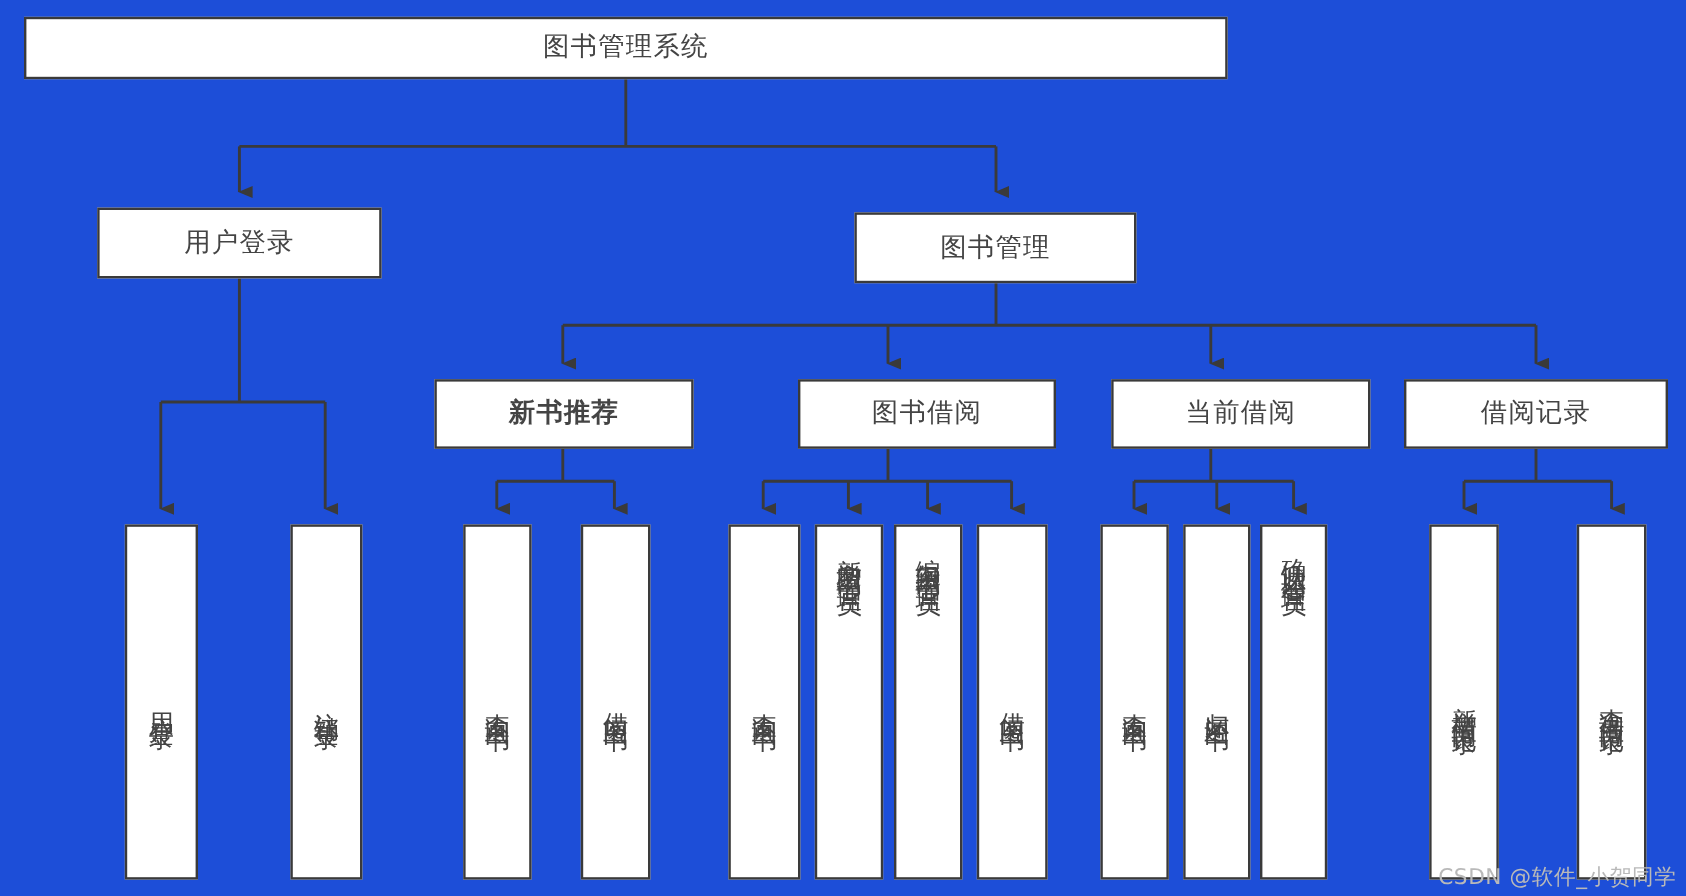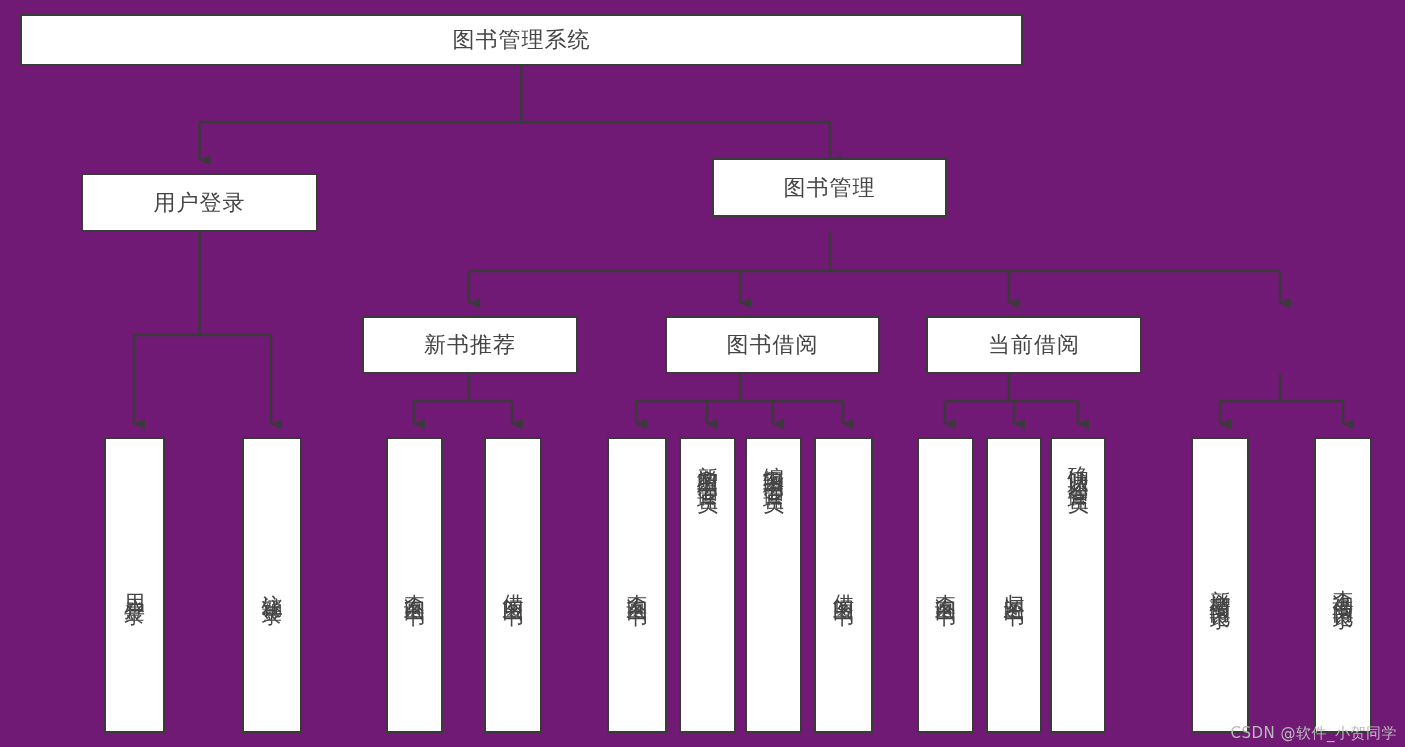--- a/index.html
+++ b/index.html
@@ -7,21 +7,21 @@
     padding: 0;
     background: #ffffff;
   }
   body {
     font-family: "DejaVu Sans", "Liberation Sans", sans-serif;
   }
   #stage {
     position: relative;
     width: 1405px;
     height: 747px;
-    background: #701a75;
+    background: #1d4ed8;
     overflow: hidden;
   }
   #wires {
     position: absolute;
     left: 0;
     top: 0;
     width: 1405px;
     height: 747px;
     pointer-events: none;
   }
@@ -56,21 +56,21 @@
     text-align: left;
   }
   .node.vertical.centered {
     align-items: center;
     padding-top: 0;
   }
   #watermark {
     position: absolute;
     right: 8px;
     bottom: 4px;
-    font-size: 15px;
+    font-size: 18px;
     color: #b9b9b9;
     letter-spacing: 0.5px;
     white-space: nowrap;
   }
 </style>
 </head>
 <body>
 
 <div id="stage">
 
@@ -125,36 +125,39 @@
   </svg>
 
   <div class="node" style="left:20px; top:14px; width:1003px; height:52px;">
     <span class="label">图书管理系统</span>
   </div>
 
   <div class="node" style="left:81px; top:173px; width:237px; height:59px;">
     <span class="label">用户登录</span>
   </div>
 
-  <div class="node" style="left:712px; top:158px; width:235px; height:59px;">
+  <div class="node" style="left:712px; top:177px; width:235px; height:59px;">
     <span class="label">图书管理</span>
   </div>
 
-  <div class="node" style="left:362px; top:316px; width:216px; height:58px;">
+  <div class="node" style="left:362px; top:316px; width:216px; height:58px;font-weight:bold;">
     <span class="label">新书推荐</span>
   </div>
 
   <div class="node" style="left:633px; top:316px; width:215px; height:58px;margin-left:32px;">
     <span class="label">图书借阅</span>
   </div>
 
   <div class="node" style="left:902px; top:316px; width:216px; height:58px;margin-left:24px;">
     <span class="label">当前借阅</span>
   </div>
 
+  <div class="node" style="left:1170px; top:316px; width:220px; height:58px;">
+    <span class="label">借阅记录</span>
+  </div>
 
   <div class="node vertical centered" style="left:104px; top:437px; width:61px; height:296px;">
     <span class="label">用户登录</span>
   </div>
 
   <div class="node vertical centered" style="left:242px; top:437px; width:60px; height:296px;">
     <span class="label">注销登录</span>
   </div>
 
   <div class="node vertical centered" style="left:386px; top:437px; width:57px; height:296px;">

